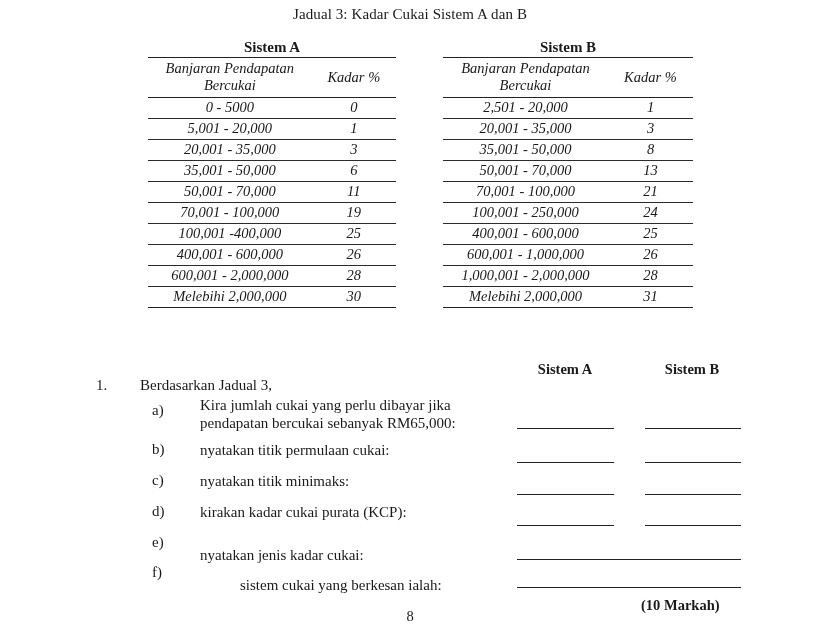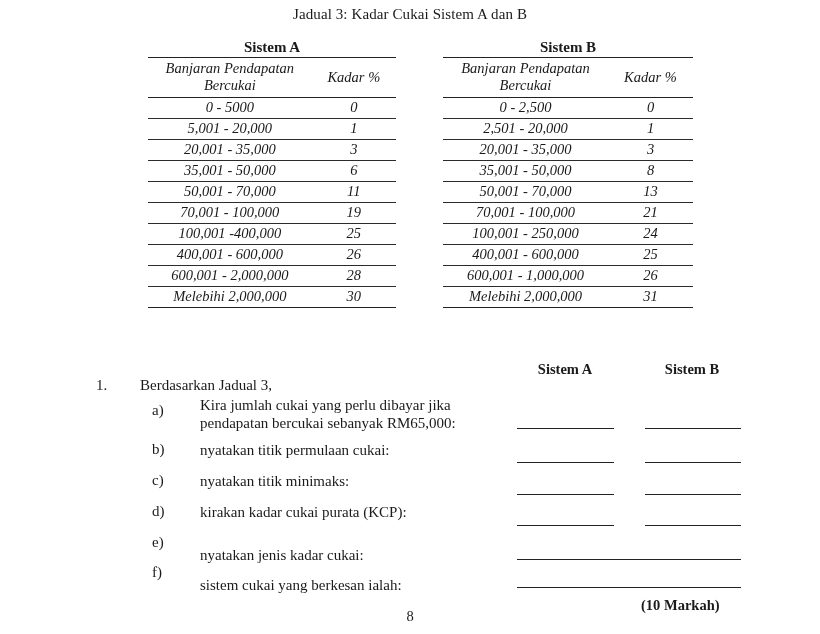--- a/index.html
+++ b/index.html
@@ -118,21 +118,21 @@
   }
 
   #item-a { left: 152px; top: 44px; width: 330px; }
   #item-b { left: 152px; top: 89px; width: 330px; }
   #item-c { left: 152px; top: 120px; width: 330px; }
   #item-d { left: 152px; top: 151px; width: 330px; }
   #item-e { left: 152px; top: 182px; width: 330px; }
   #item-f { left: 152px; top: 212px; width: 330px; }
   #item-a .q-label { top: 6px; }
   #item-e .q-text { top: 12px; }
-  #item-f .q-text { top: 12px; }
+  #item-f .q-text { top: 12px; margin-left: 40px; }
 
   
   .ans-line {
     position: absolute;
     height: 0;
     border-bottom: 1.4px solid #232323;
   }
   .ans-a { left: 517px; width: 97px; }
   .ans-b { left: 645px; width: 96px; }
   .ans-wide { left: 517px; width: 224px; }
@@ -229,24 +229,20 @@
   <div class="tbl-caption">Sistem B</div>
   <table class="tax-table">
     <thead>
       <tr>
         <th class="col-band">Banjaran Pendapatan Bercukai</th>
         <th class="col-rate">Kadar %</th>
       </tr>
     </thead>
     <tbody>
       <tr>
-        <td>0 - 2,500</td>
-        <td>0</td>
-      </tr>
-      <tr>
         <td>2,501 - 20,000</td>
         <td>1</td>
       </tr>
       <tr>
         <td>20,001 - 35,000</td>
         <td>3</td>
       </tr>
       <tr>
         <td>35,001 - 50,000</td>
         <td>8</td>
@@ -263,20 +259,24 @@
         <td>100,001 - 250,000</td>
         <td>24</td>
       </tr>
       <tr>
         <td>400,001 - 600,000</td>
         <td>25</td>
       </tr>
       <tr>
         <td>600,001 - 1,000,000</td>
         <td>26</td>
+      </tr>
+      <tr>
+        <td>1,000,001 - 2,000,000</td>
+        <td>28</td>
       </tr>
       <tr>
         <td>Melebihi 2,000,000</td>
         <td>31</td>
       </tr>
     </tbody>
   </table>
 </div>
 
 <div id="question-block">

